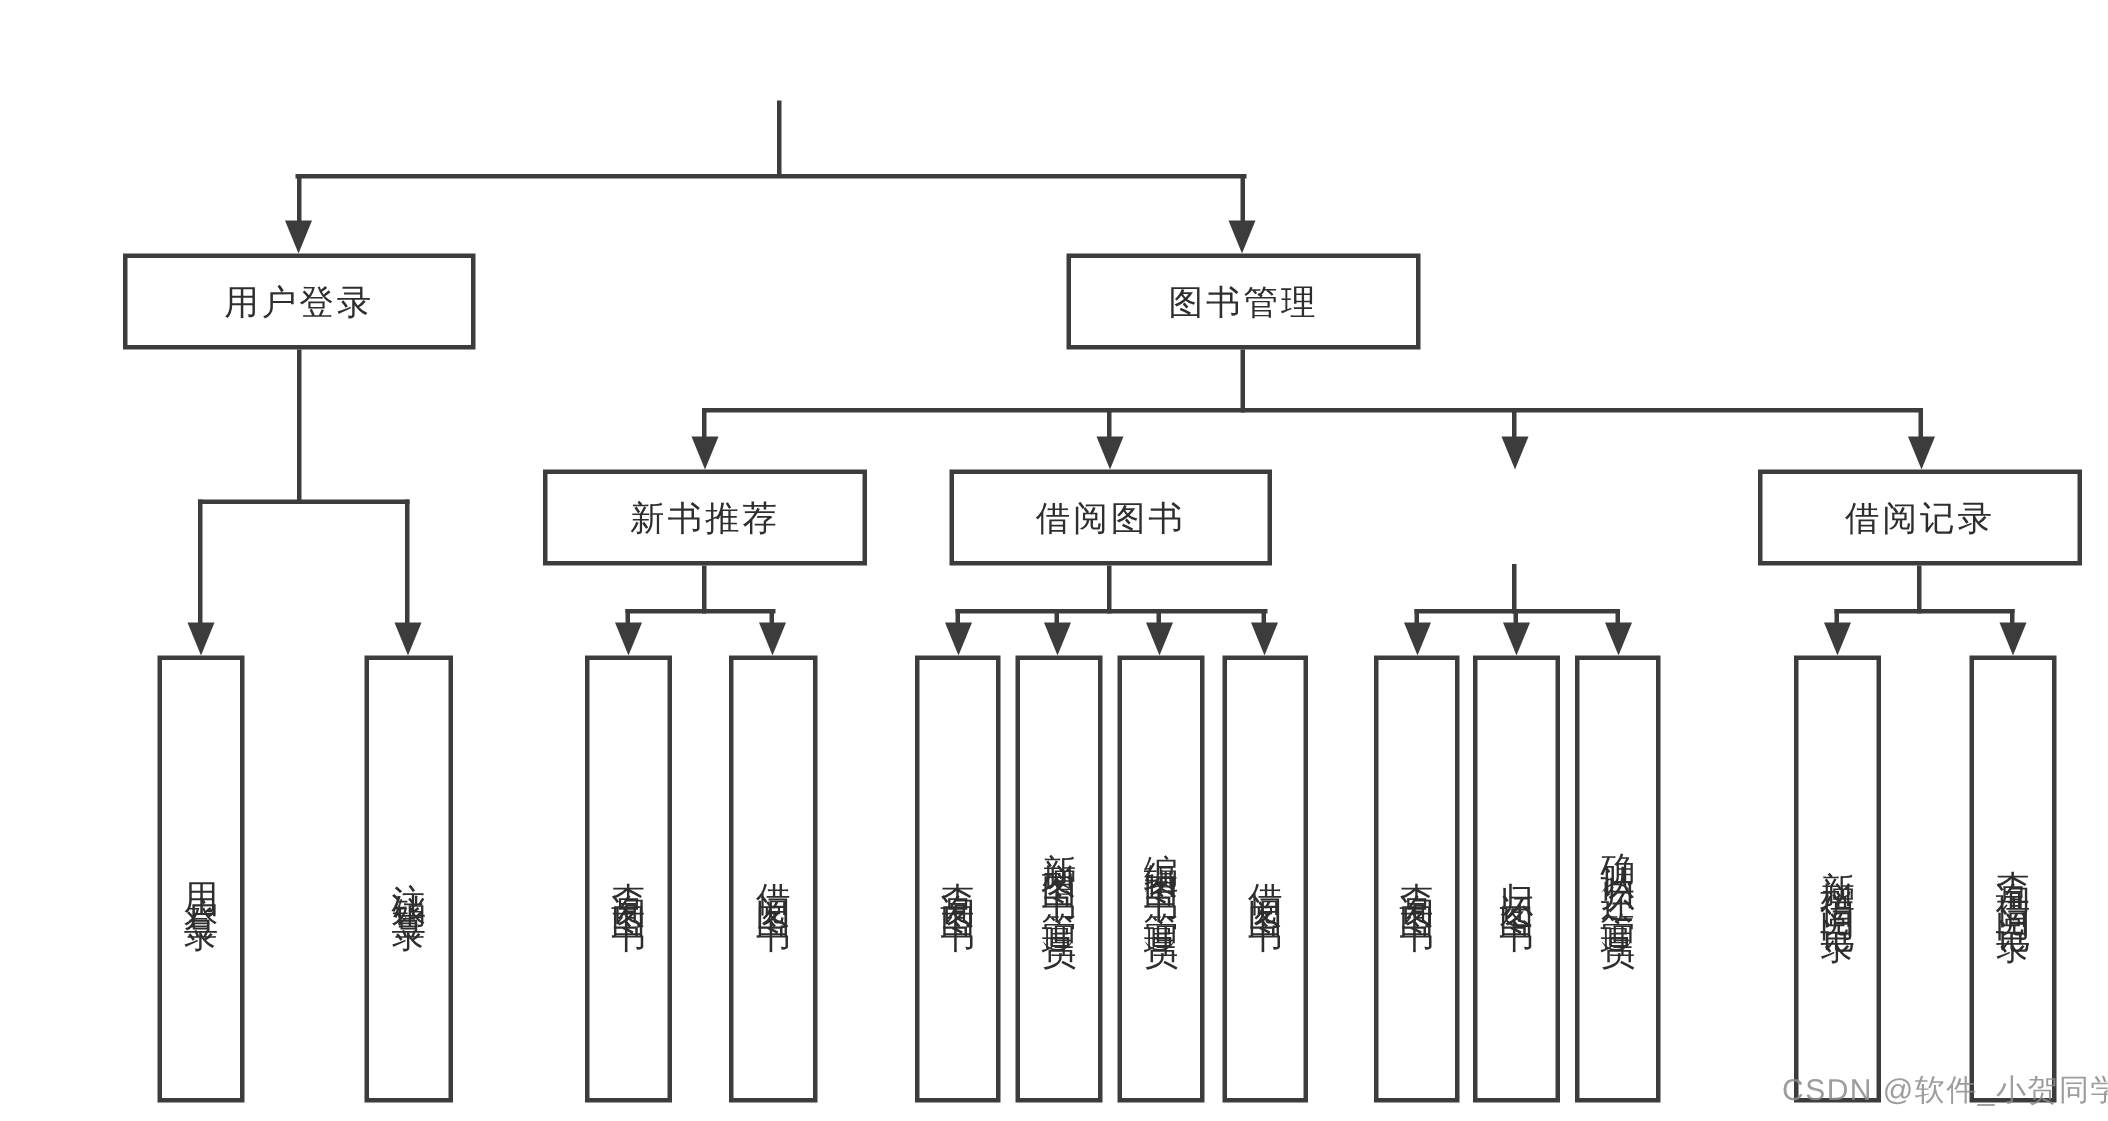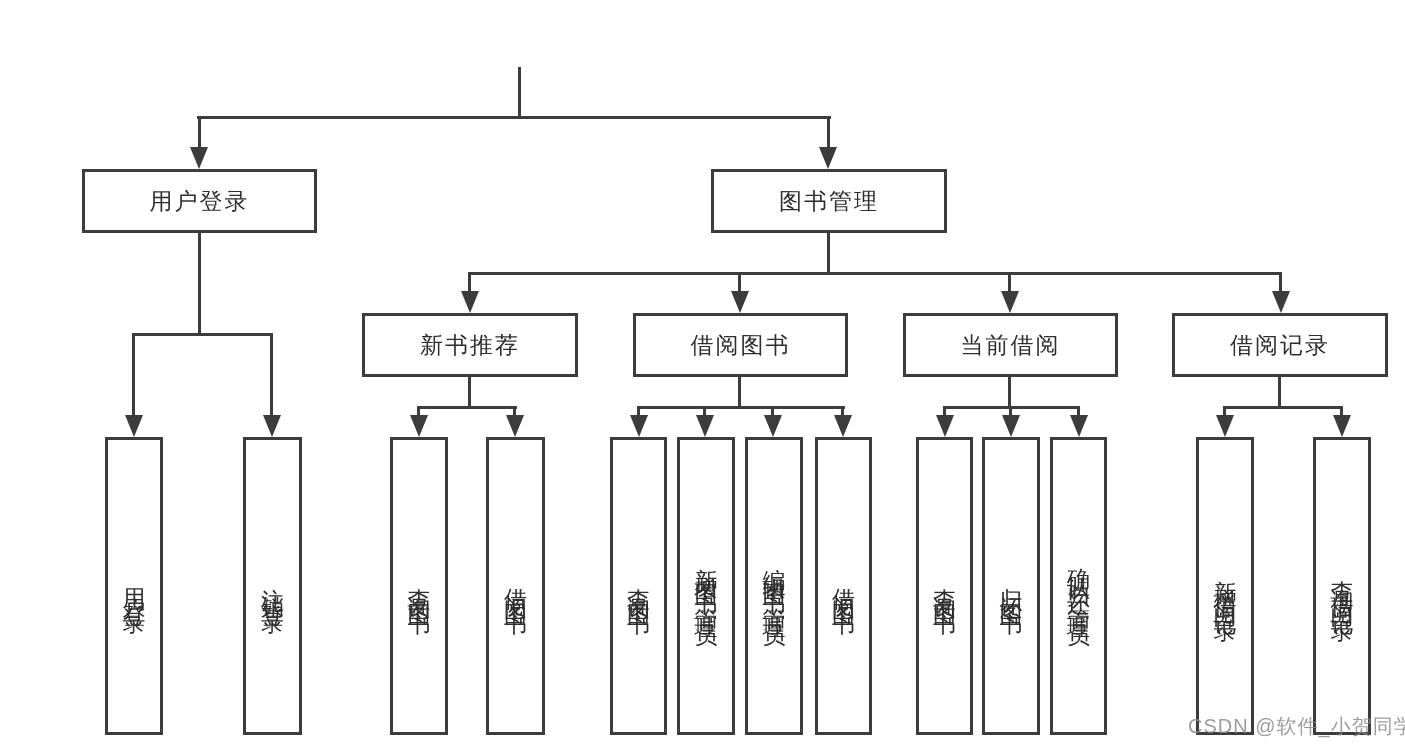--- a/index.html
+++ b/index.html
@@ -110,23 +110,20 @@
   <div class="ahead" style="left:1001px; top:291px;"></div>
   <div class="vline" style="left:1279px; top:272px; height:23px;"></div>
   <div class="ahead" style="left:1272px; top:291px;"></div>
 
   <div class="box" style="left:362px; top:313px; width:216px; height:64px;">
     <span>新书推荐</span>
   </div>
   <div class="box" style="left:633px; top:313px; width:215px; height:64px;">
     <span>借阅图书</span>
   </div>
-  <div class="box" style="left:903px; top:313px; width:215px; height:64px;">
-    <span>当前借阅</span>
-  </div>
   <div class="box" style="left:1172px; top:313px; width:216px; height:64px;">
     <span>借阅记录</span>
   </div>
 
   <div class="vline" style="left:468px; top:376px; height:33px;"></div>
   <div class="hline" style="left:417px; top:406px; width:100px;"></div>
   <div class="vline" style="left:417px; top:406px; height:14px;"></div>
   <div class="ahead" style="left:410px; top:415px;"></div>
   <div class="vline" style="left:513px; top:406px; height:14px;"></div>
   <div class="ahead" style="left:506px; top:415px;"></div>

